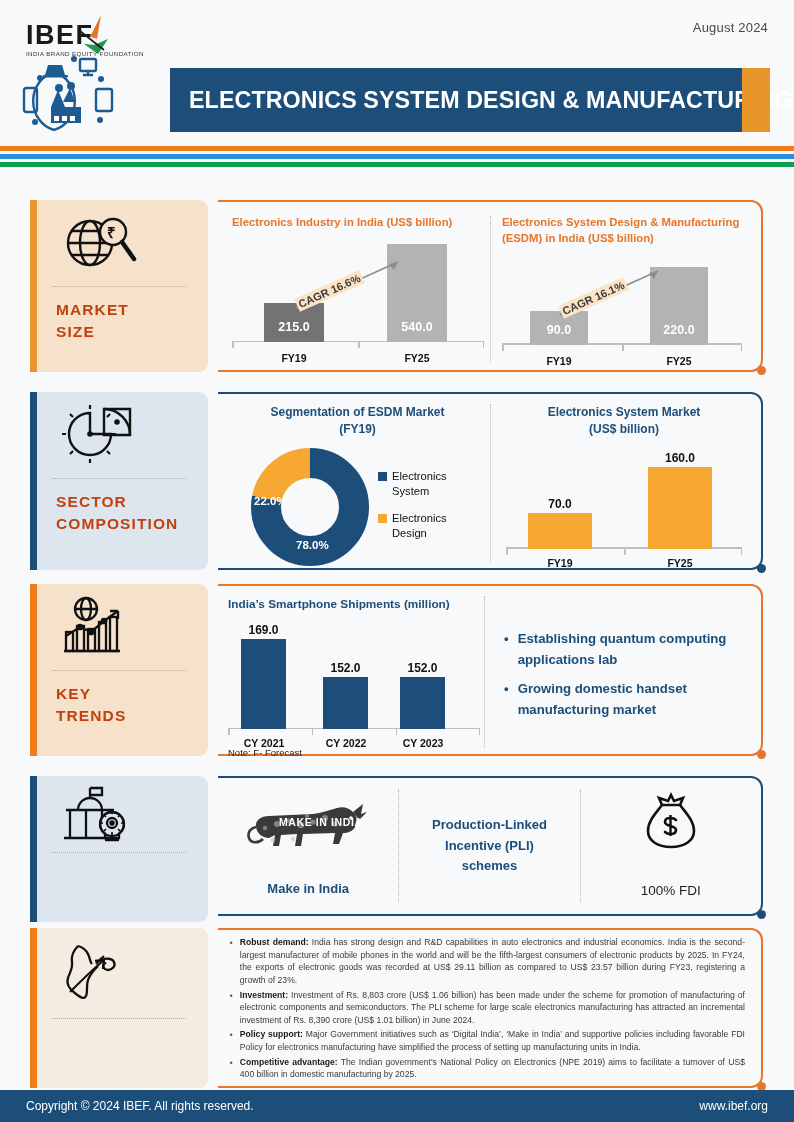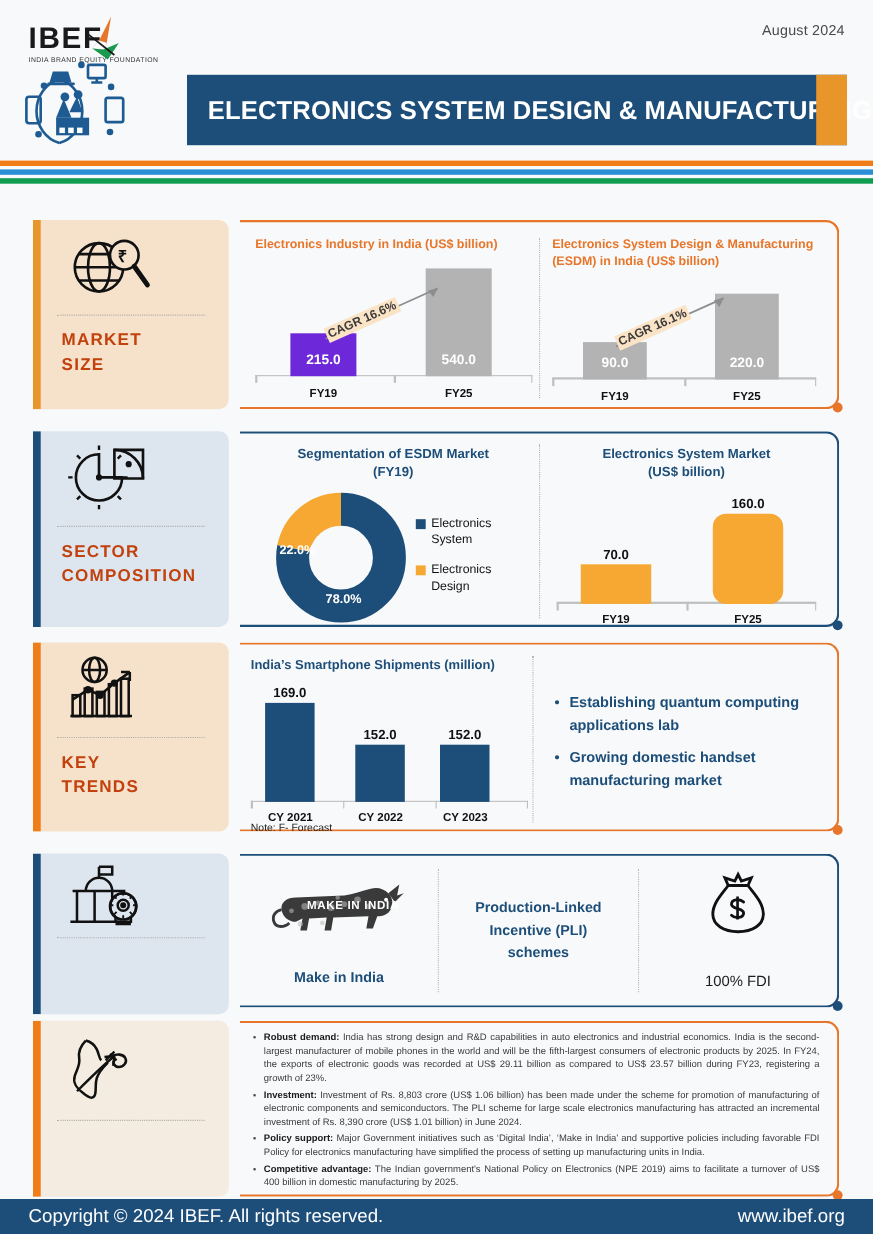--- a/index.html
+++ b/index.html
@@ -142,21 +142,21 @@
   }
   .adv-bullet { flex: none; color: #3a3a3a; font-size: 8px; line-height: 1.7; }
   .adv-item b { color: #1a1a1a; }
 
   
   .footer {
     position: absolute; left: 0; bottom: 0; width: 794px; height: 32px;
     background: #1d4e79; display: flex; align-items: center;
     justify-content: space-between; padding: 0 26px;
   }
-  .footer span { color: #ffffff; font-size: 17px; }
+  .footer span { color: #ffffff; font-size: 12px; }
 </style>
 </head>
 <body>
 
 <div class="header">
 
   <div class="logo-block">
     <svg width="150" height="125" viewBox="0 0 150 125">
       <text x="8" y="32" font-family="Liberation Sans, sans-serif" font-size="27" font-weight="bold" fill="#1a1a1a" letter-spacing="1.5">IBEF</text>
 
@@ -245,21 +245,21 @@
     <div class="frame-dot" style="background:#e8762a;right:-5px;bottom:-5px;"></div>
 
     <div style="position:absolute;left:14px;top:12px;width:252px;">
       <div class="chart-title t-orange">Electronics Industry in India (US$ billion)</div>
       <div class="barchart" style="height:120px;margin-top:14px;">
         <div class="bc-axis" style="bottom:22px;"></div>
         <div class="bc-tick" style="left:0;bottom:16px;height:7px;"></div>
         <div class="bc-tick" style="left:50%;bottom:16px;height:7px;"></div>
         <div class="bc-tick" style="right:0;bottom:16px;height:7px;"></div>
 
-        <div class="bar" style="left:32px;width:60px;height:39px;bottom:22px;background:#6d28d9;">
+        <div class="bar" style="left:32px;width:60px;height:39px;bottom:22px;background:#737373;">
           <div class="bar-val-in">215.0</div>
         </div>
         <div class="bar" style="left:155px;width:60px;height:98px;bottom:22px;background:#b3b3b3;">
           <div class="bar-val-in">540.0</div>
         </div>
 
         <div class="cagr-wrap" style="left:58px;top:12px;width:130px;height:60px;">
           <svg width="130" height="60" style="position:absolute;left:0;top:0;">
             <path d="M6 52 L108 6" stroke="#8d8d8d" stroke-width="1.6" fill="none"></path>
             <path d="M108 6 L99 8 L104 14 Z" fill="#8d8d8d"></path>
@@ -364,21 +364,21 @@
       </div>
       <div class="barchart" style="height:124px;margin-top:6px;">
         <div class="bc-axis" style="bottom:20px;"></div>
         <div class="bc-tick" style="left:0;bottom:14px;height:7px;"></div>
         <div class="bc-tick" style="left:50%;bottom:14px;height:7px;"></div>
         <div class="bc-tick" style="right:0;bottom:14px;height:7px;"></div>
 
         <div class="bar" style="left:22px;width:64px;height:36px;bottom:20px;background:#f6a832;">
           <div class="bar-val-top" style="top:-16px;">70.0</div>
         </div>
-        <div class="bar" style="left:142px;width:64px;height:82px;bottom:20px;background:#f6a832;border-radius:12px;">
+        <div class="bar" style="left:142px;width:64px;height:82px;bottom:20px;background:#f6a832;">
           <div class="bar-val-top" style="top:-16px;">160.0</div>
         </div>
 
         <div class="bc-cat" style="left:22px;width:64px;bottom:0;">FY19</div>
         <div class="bc-cat" style="left:142px;width:64px;bottom:0;">FY25</div>
       </div>
     </div>
   </div>
 </div>
 

